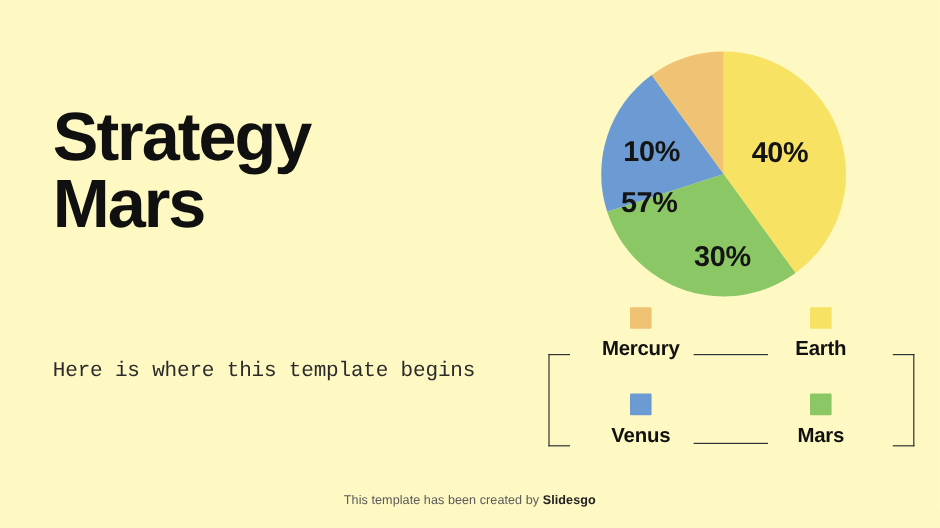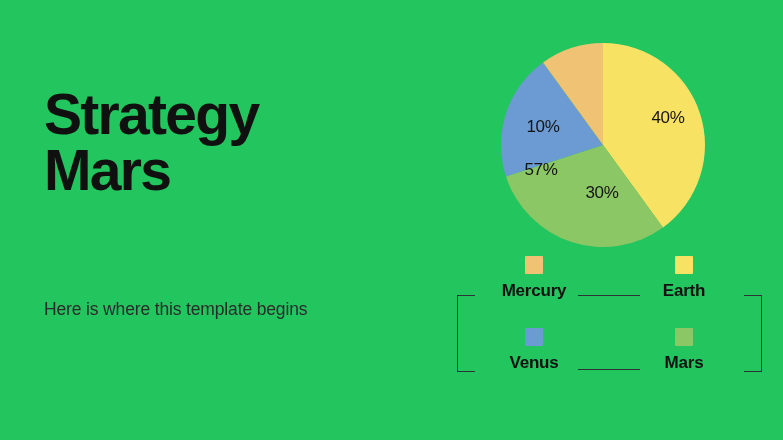--- a/index.html
+++ b/index.html
@@ -6,21 +6,21 @@
   html,body{margin:0;padding:0;}
   body{
     width:783px;height:440px;
     background:#ffffff;
     font-family:"Liberation Sans", sans-serif;
     overflow:hidden;
     position:relative;
     color:#111111;
     -webkit-font-smoothing:antialiased;
   }
-  .slide{position:absolute;inset:0;background:#22c55e;}
+  .slide{position:absolute;inset:0;background:#fef9c3;}
 
   
   .left-block{
     position:absolute;
     left:44px; top:86px;
     width:400px;
   }
   .title{
     margin:0;
     font-size:57px;
@@ -33,33 +33,34 @@
   .title .ln{display:block;}
   .subtitle{
     margin:0;
     position:absolute;
     left:0; top:213px;
     font-size:17.5px;
     font-weight:400;
     letter-spacing:-0.15px;
     color:#2b2b2b;
     white-space:nowrap;
+    font-family:Liberation Mono, monospace;
   }
 
   
   .chart-wrap{
     position:absolute;
     left:501px; top:43px;
     width:204px; height:204px;
   }
   .pie-svg{display:block;width:204px;height:204px;overflow:visible;}
   .pie-label{
     position:absolute;
-    font-size:17px;
-    font-weight:400;
+    font-size:24px;
+    font-weight:700;
     color:#141414;
     letter-spacing:-0.3px;
     white-space:nowrap;
     transform:translate(-50%,-50%);
   }
 
   
   .legend{
     position:absolute;
     left:459px; top:256px;
@@ -137,22 +138,22 @@
 
   <div class="chart-wrap">
     <svg class="pie-svg" viewBox="0 0 204 204">
       <g id="pie-slices">
           <path d="M 102 102 L 102.00 0.00 A 102 102 0 0 1 161.95 184.52 Z" fill="#f7e264"></path>
           <path d="M 102 102 L 161.95 184.52 A 102 102 0 0 1 4.99 133.52 Z" fill="#8cc765"></path>
           <path d="M 102 102 L 4.99 133.52 A 102 102 0 0 1 42.05 19.48 Z" fill="#6b9bd2"></path>
           <path d="M 102 102 L 42.05 19.48 A 102 102 0 0 1 102.00 0.00 Z" fill="#f0c274"></path>
         </g>
     </svg>
-    <span class="pie-label" id="pl0" style="left: 149px; top: 75px; margin-left: 18px;">40%</span>
-    <span class="pie-label" id="pl1" style="left: 101px; top: 150px;">30%</span>
+    <span class="pie-label" id="pl0" style="left: 149px; top: 85px;">40%</span>
+    <span class="pie-label" id="pl1" style="left: 101px; top: 172px;">30%</span>
     <span class="pie-label" id="pl2" style="left: 40px; top: 127px;">57%</span>
     <span class="pie-label" id="pl3" style="left: 42px; top: 84px;">10%</span>
   </div>
 
   <div class="legend">
 
     <div class="bracket left"></div>
     <div class="bracket right"></div>
     <div class="connector top"></div>
     <div class="connector bottom"></div>
@@ -173,14 +174,18 @@
         <span class="swatch" id="sw0" style="background: rgb(240, 194, 116);"></span>
         <span class="legend-label">Mercury</span>
       </div>
       <div class="legend-item row-bottom">
         <span class="swatch" id="sw2" style="background: rgb(107, 155, 210);"></span>
         <span class="legend-label">Venus</span>
       </div>
     </div>
   </div>
 
+  <div class="footer">
+    <span>This template has been created by</span>
+    <span class="brand">Slidesgo</span>
+  </div>
 
 </div>
 
 </body></html>

